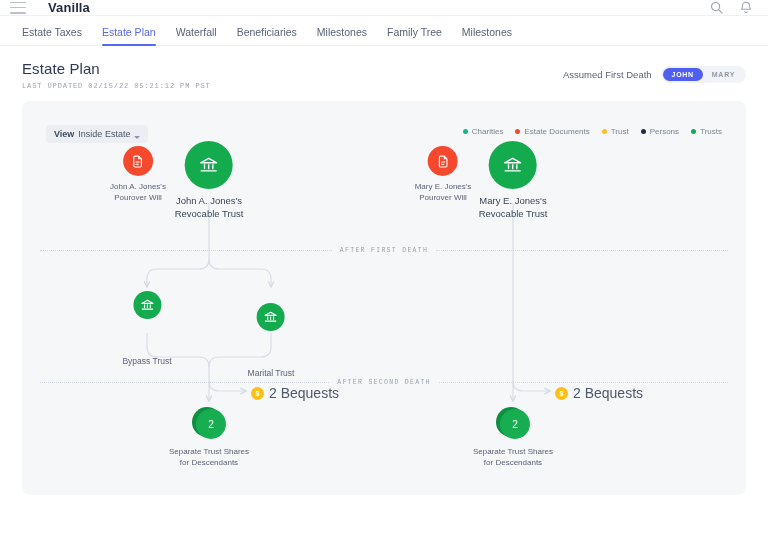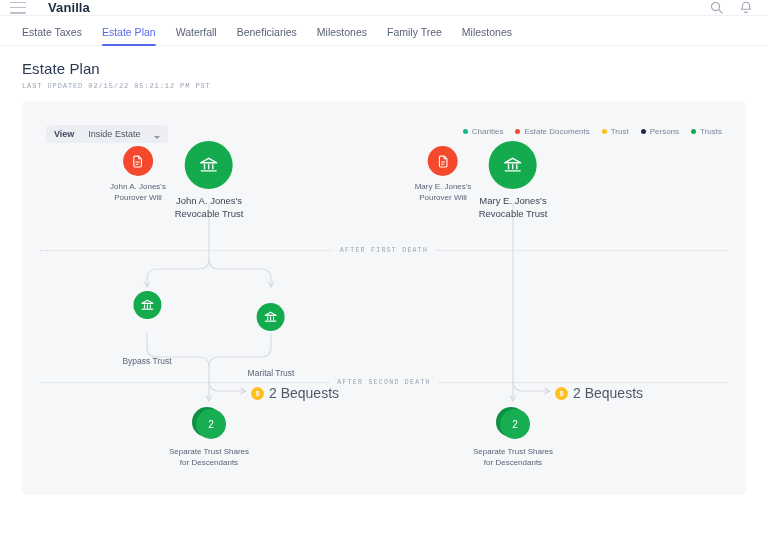--- a/index.html
+++ b/index.html
@@ -88,21 +88,21 @@
   
   .canvas {
     position: relative;
     margin: 11px 22px 0 22px;
     height: 394px;
     background: #f6f7f9;
     border-radius: 7px;
   }
   .viewsel {
     position: absolute; left: 24px; top: 24px;
-    display: flex; align-items: flex-end; gap: 14px;
+    display: flex; align-items: flex-end; gap: 4px;
     background: #eceef3; border-radius: 4px;
     padding: 4px 8px; font-size: 9px; cursor: pointer;
   }
   .viewsel .vlabel { font-weight: 700; color: #414b61; }
   .viewsel .vval { color: #4e5668; }
   .viewsel .vcaret { width: 0; height: 0; border-left: 3px solid transparent;
     border-right: 3px solid transparent; border-top: 3.4px solid #8d96a8; }
 
   .legend {
     position: absolute; right: 24px; top: 26px;
@@ -194,20 +194,27 @@
   <div class="navtab">Milestones</div>
   <div class="navtab">Family Tree</div>
   <div class="navtab">Milestones</div>
 </div>
 
 <div class="pagehead">
   <div>
     <div class="page-title">Estate Plan</div>
     <div class="page-sub">LAST UPDATED 02/15/22 05:21:12 PM PST</div>
   </div>
+  <div class="pagehead-right">
+    <span class="afd-label">Assumed First Death</span>
+    <div class="toggle">
+      <span class="toggle-opt on">JOHN</span>
+      <span class="toggle-opt">MARY</span>
+    </div>
+  </div>
 </div>
 
 <div class="canvas">
 
   <div class="viewsel">
     <span class="vlabel">View</span>
     <span class="vval">Inside Estate</span>
     <span class="vcaret"></span>
   </div>
 

